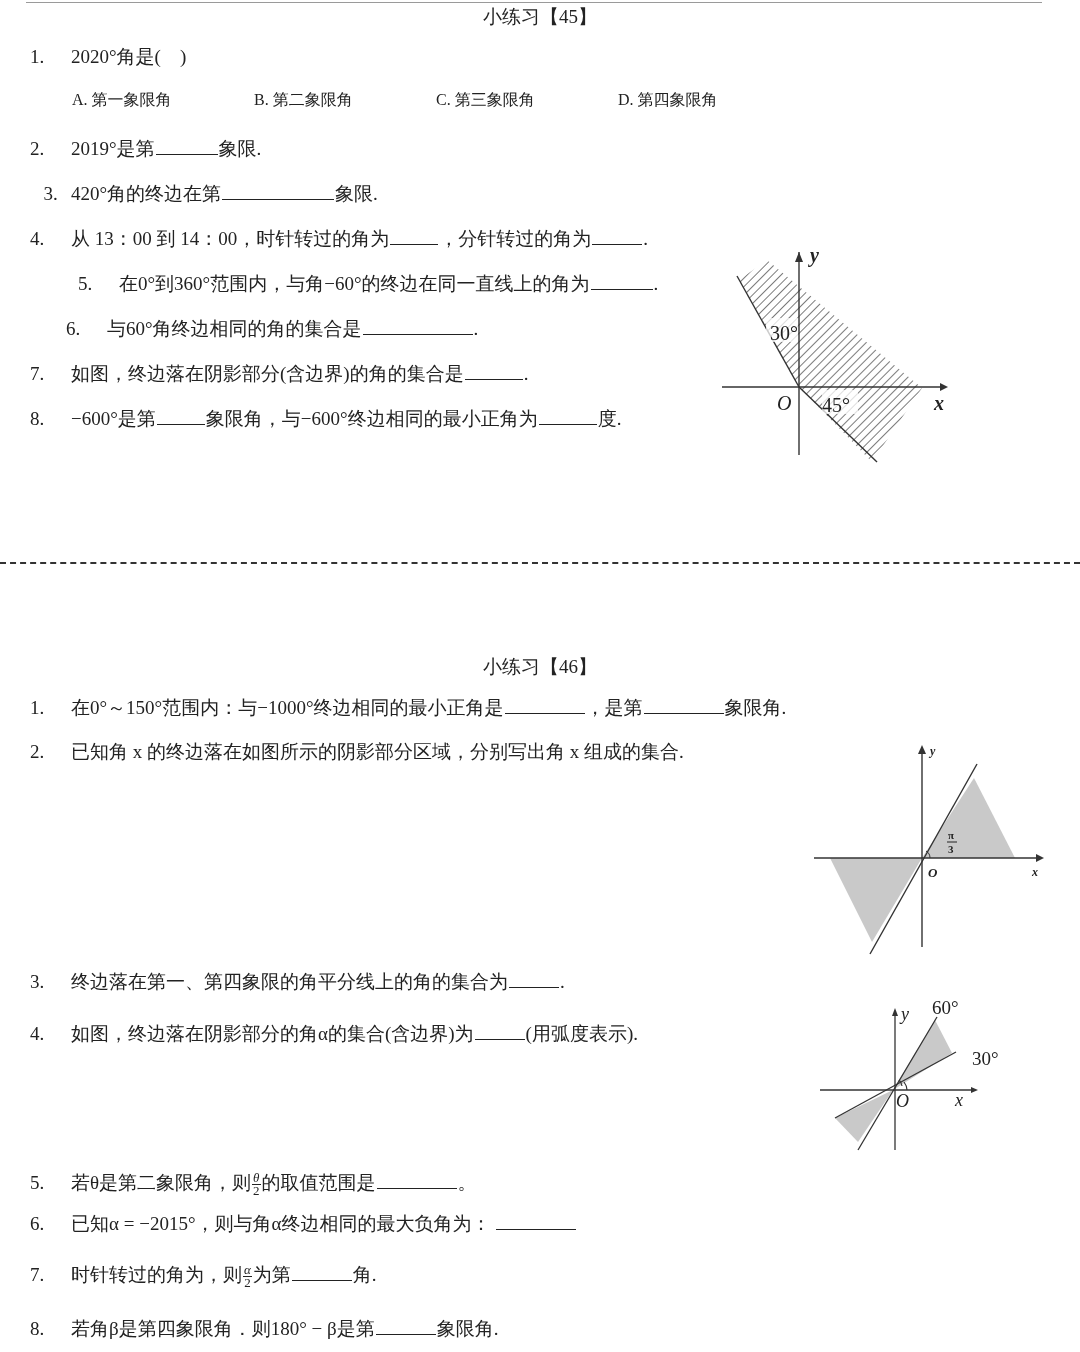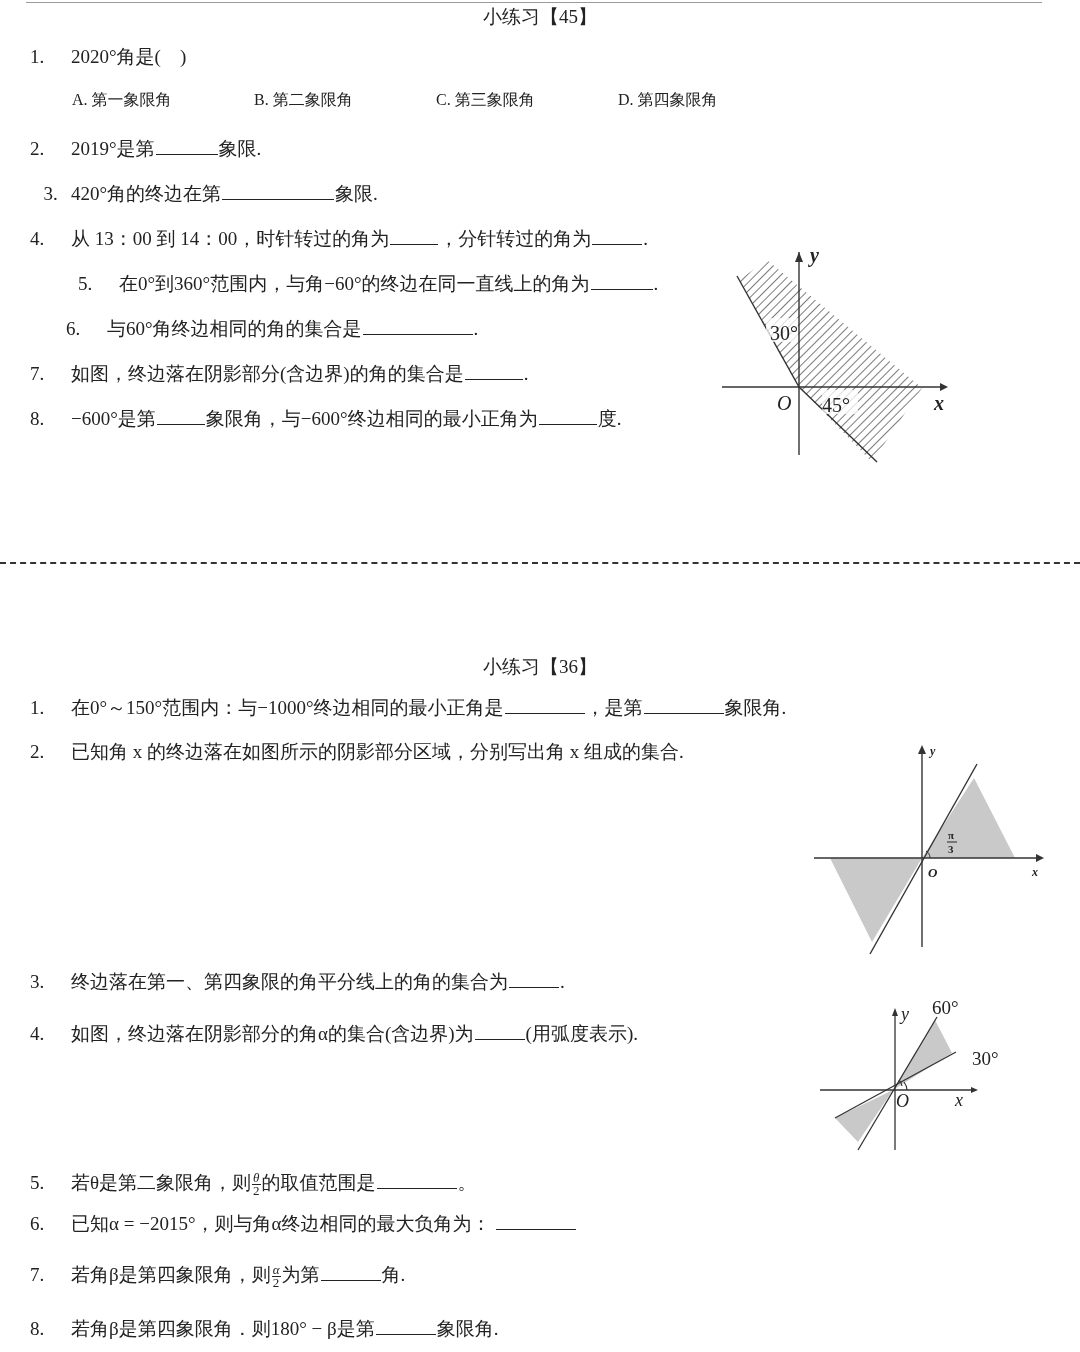--- a/index.html
+++ b/index.html
@@ -76,21 +76,21 @@
     <rect x="100" y="150" width="36" height="24" fill="#fff" opacity="0.75"></rect>
     <text x="100" y="172" font-family="Liberation Serif, serif" font-size="20" fill="#222">45°</text>
     <text x="55" y="170" font-family="Liberation Serif, serif" font-style="italic" font-size="20" fill="#222">O</text>
     <text x="212" y="170" font-family="Liberation Serif, serif" font-style="italic" font-weight="bold" font-size="20" fill="#222">x</text>
     <text x="88" y="22" font-family="Liberation Serif, serif" font-style="italic" font-weight="bold" font-size="20" fill="#222">y</text>
   </svg>
 </div>
 
 <div class="dash"></div>
 
-<div class="title" style="top:654px;">小练习【36】</div>
+<div class="title" style="top:654px;">小练习【46】</div>
 
 <div class="q" style="top:695px;">
   <span class="num">1.</span><span>在0°～150°范围内：与−1000°终边相同的最小正角是</span><span class="blank" style="width:80px;"></span><span>，是第</span><span class="blank" style="width:80px;"></span><span>象限角.</span>
 </div>
 <div class="q" style="top:740px;">
   <span class="num">2.</span><span>已知角 x 的终边落在如图所示的阴影部分区域，分别写出角 x 组成的集合.</span>
 </div>
 
 <div class="fig" style="left:812px; top:742px; width:240px; height:218px;">
   <svg width="240" height="218" viewBox="0 0 240 218">
@@ -138,17 +138,17 @@
   </svg>
 </div>
 
 <div class="q" style="top:1157px;margin-top:13px;">
   <span class="num">5.</span><span>若θ是第二象限角，则</span><span class="frac"><span class="n">θ</span><span class="d">2</span></span><span>的取值范围是</span><span class="blank" style="width:80px;"></span><span>。</span>
 </div>
 <div class="q" style="top:1211px;">
   <span class="num">6.</span><span>已知α = −2015°，则与角α终边相同的最大负角为：</span><span class="blank" style="width:80px; margin-left:6px;"></span>
 </div>
 <div class="q" style="top:1262px;">
-  <span class="num">7.</span><span>若角β是第四象限角，则</span><span class="frac"><span class="n">α</span><span class="d">2</span></span><span>为第</span><span class="blank" style="width:60px;"></span><span>角.</span>
+  <span class="num">7.</span><span>时针转过的角为，则</span><span class="frac"><span class="n">α</span><span class="d">2</span></span><span>为第</span><span class="blank" style="width:60px;"></span><span>角.</span>
 </div>
 <div class="q" style="top:1316px;">
   <span class="num">8.</span><span>若角β是第四象限角．则180° − β是第</span><span class="blank" style="width:60px;"></span><span>象限角.</span>
 </div>
 
 </body></html>

